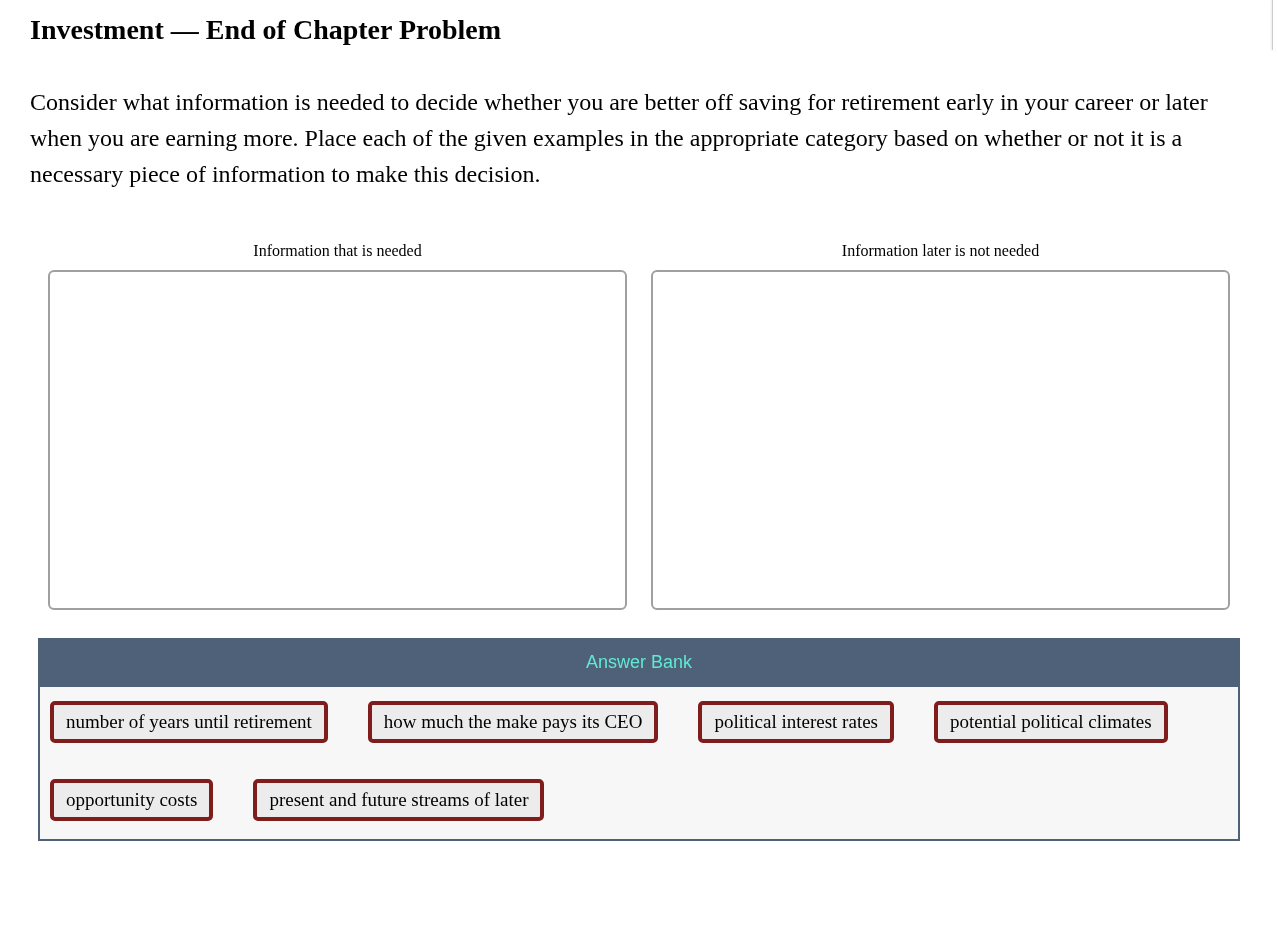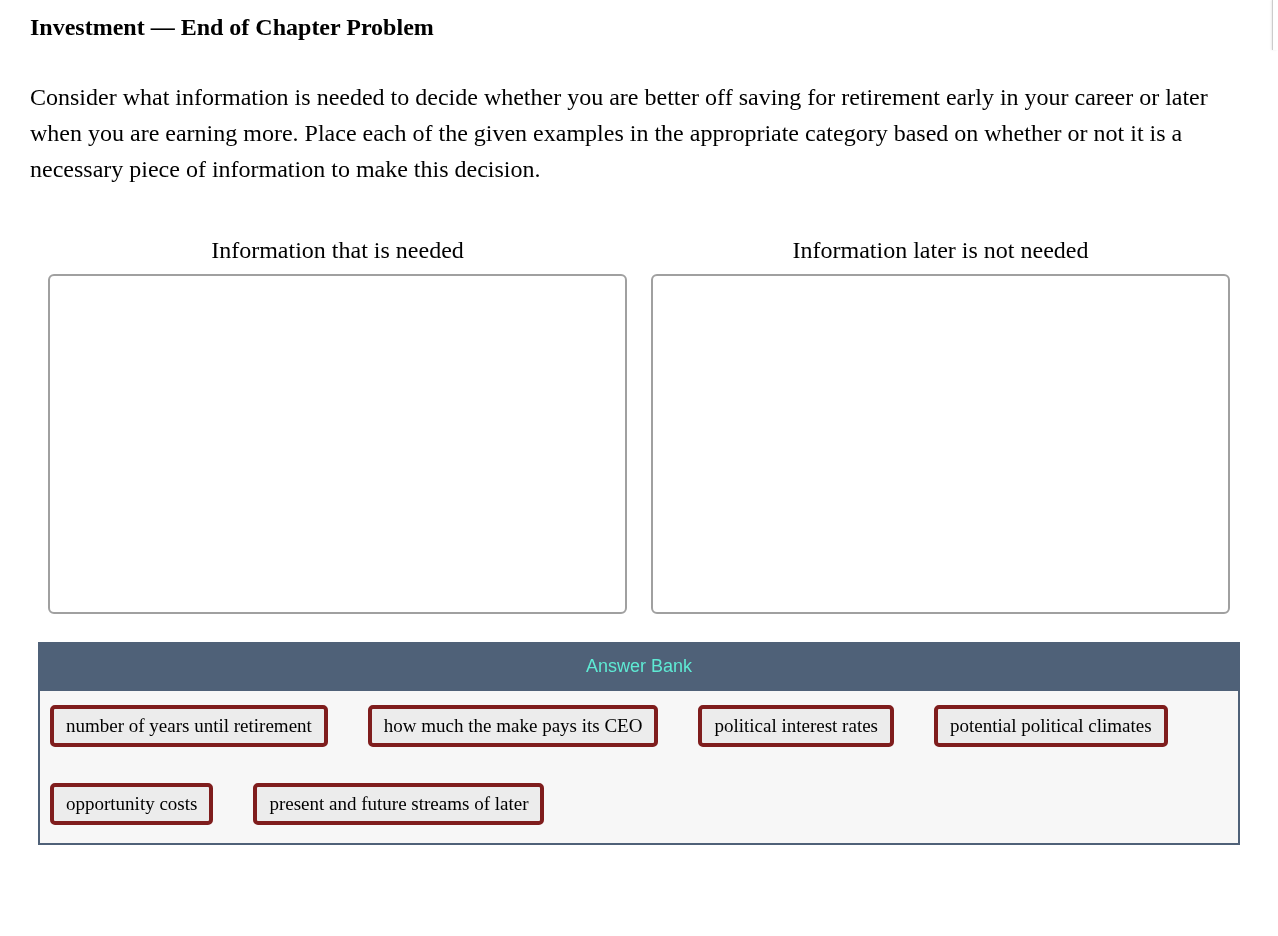--- a/index.html
+++ b/index.html
@@ -21,21 +21,21 @@
     .right-edge {
       position: absolute;
       right: 0;
       top: 0;
       width: 6px;
       height: 50px;
       border-left: 1px solid #ccc;
       box-shadow: -1px 0 2px rgba(0,0,0,0.08);
     }
     .title {
-      font-size: 24px;
+      font-size: 28px;
       font-weight: bold;
       padding-top: 14px;
       padding-bottom: 10px;
     }
     .question-text {
       font-size: 24px;
       line-height: 1.5;
       margin-top: 28px;
       margin-bottom: 50px;
     }
@@ -44,21 +44,21 @@
       gap: 24px;
       padding: 0 18px;
     }
     .drop-column {
       flex: 1;
       display: flex;
       flex-direction: column;
       align-items: center;
     }
     .drop-label {
-      font-size: 24px;
+      font-size: 16px;
       margin-bottom: 10px;
     }
     .drop-box {
       width: 100%;
       height: 340px;
       border: 2px solid #a0a0a0;
       border-radius: 6px;
       background: #fff;
     }
     .answer-bank-wrapper {

